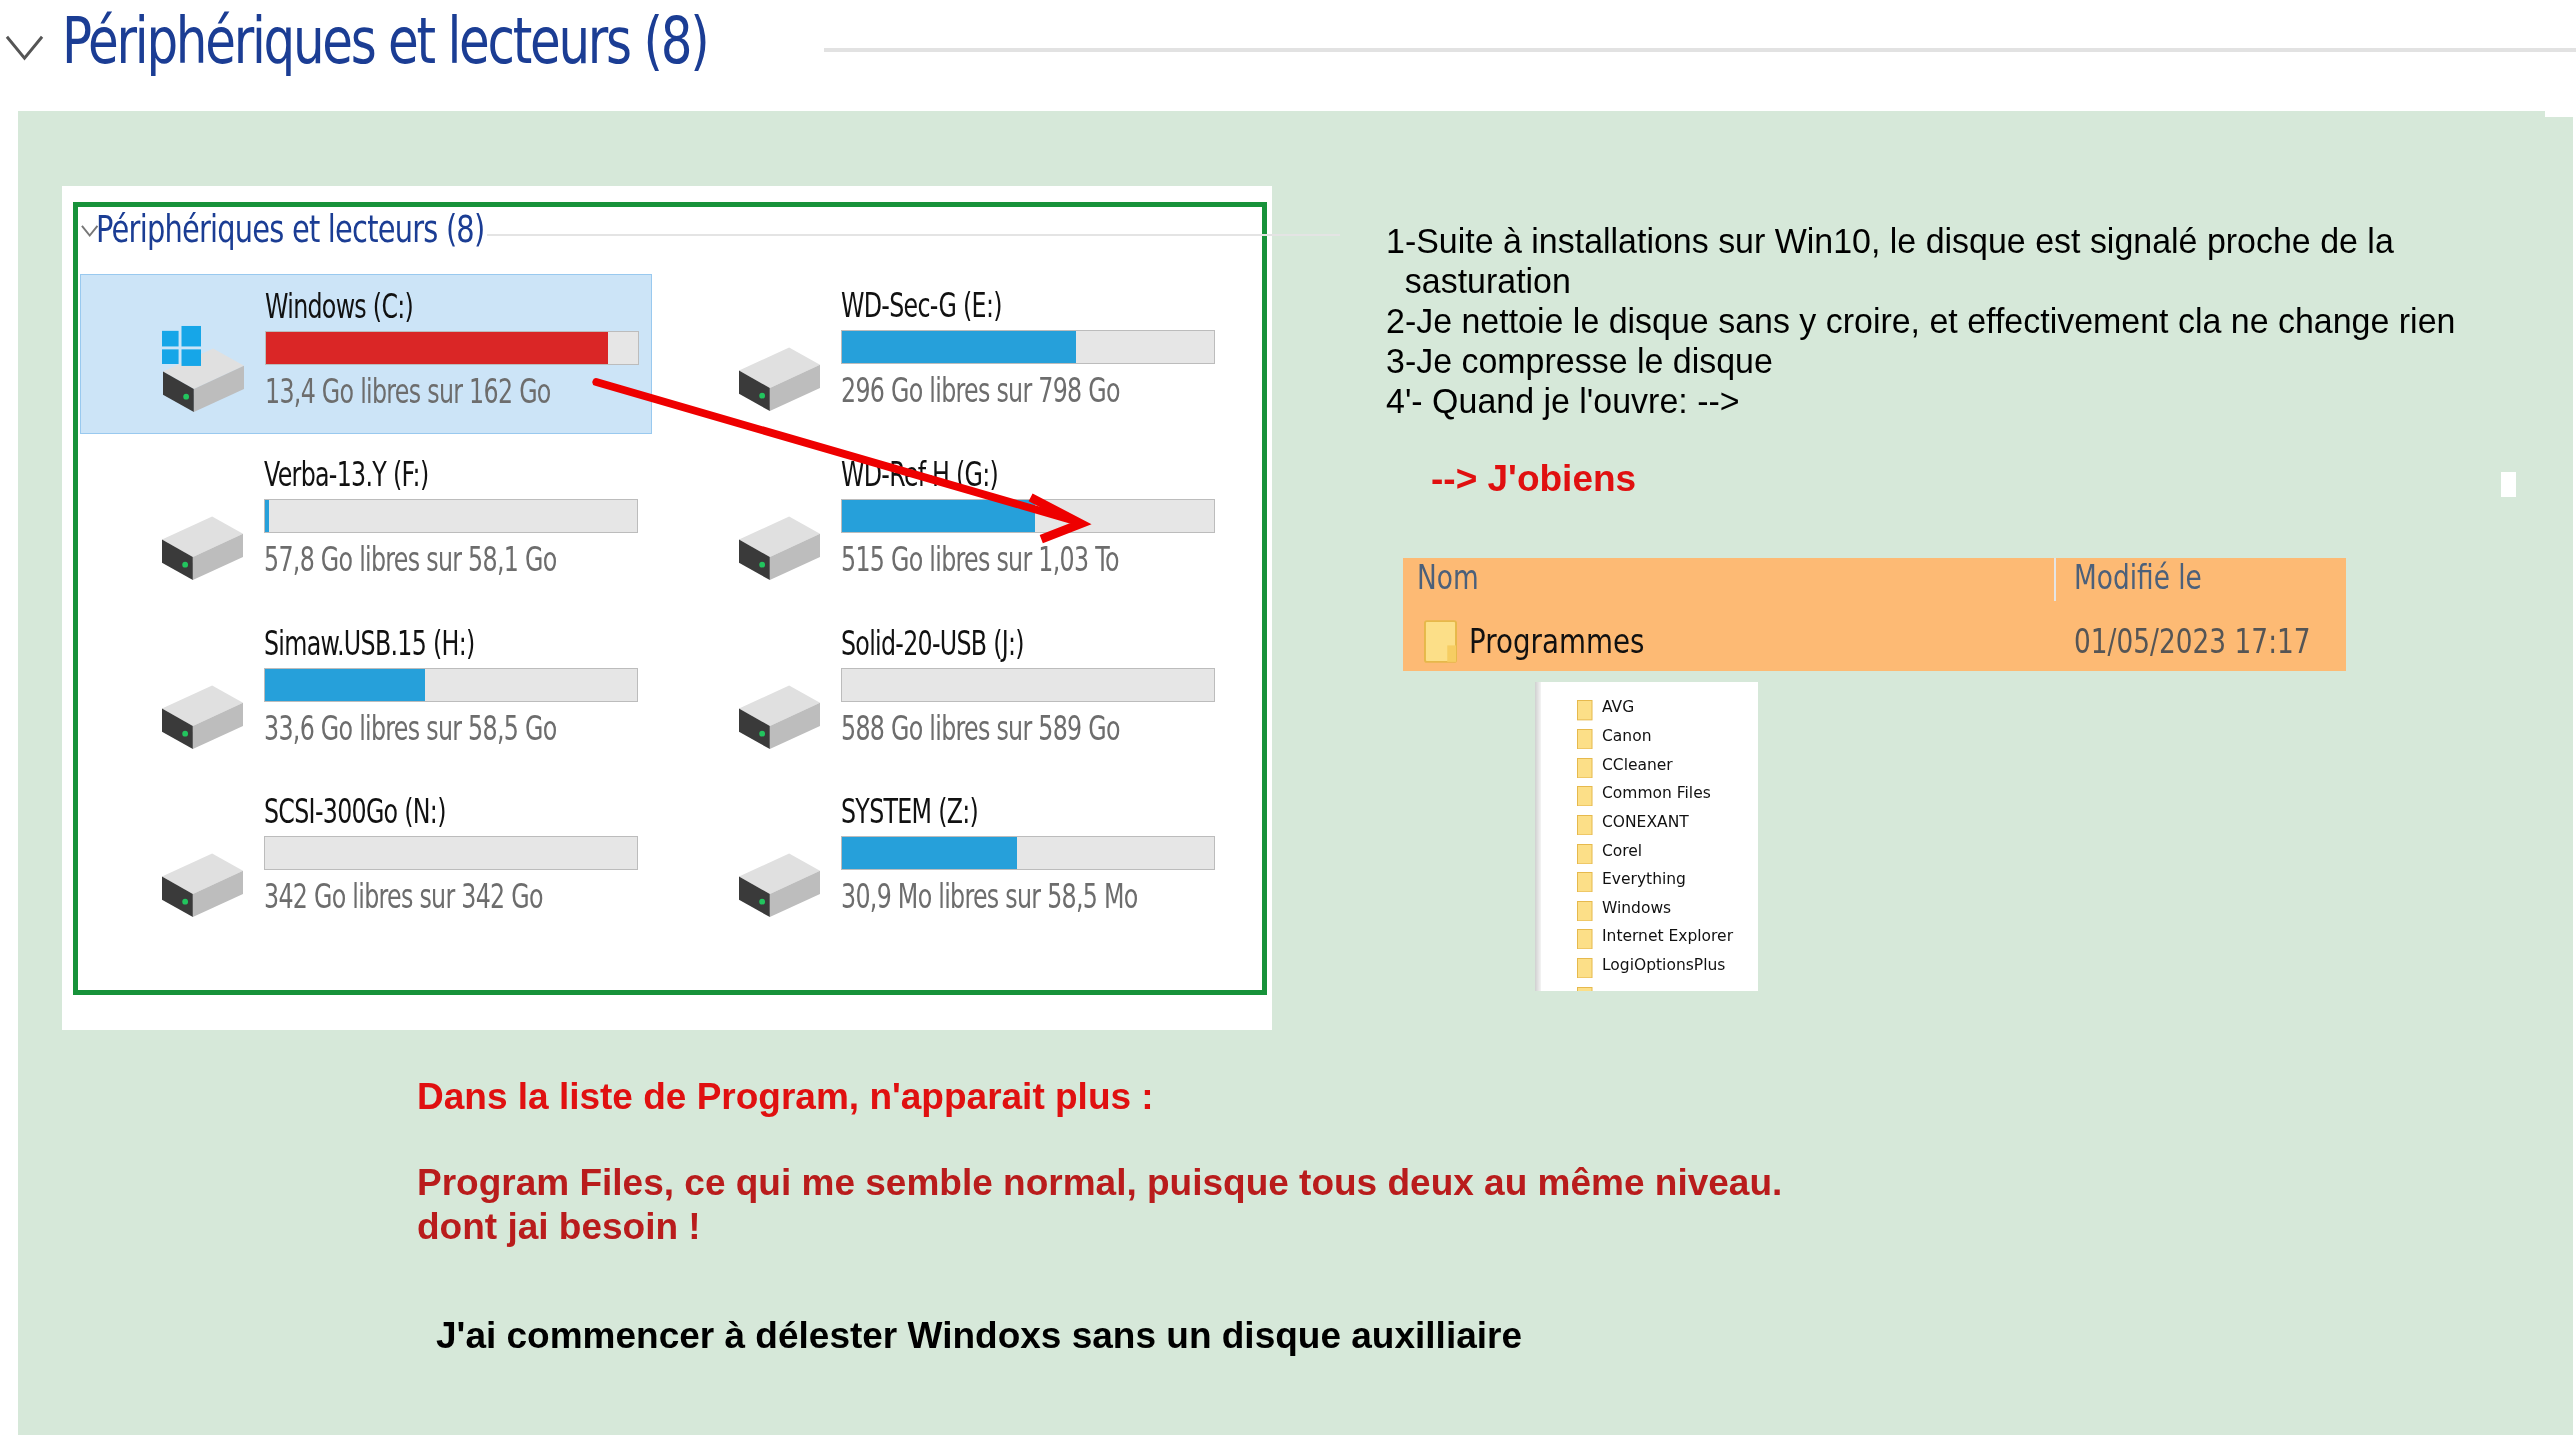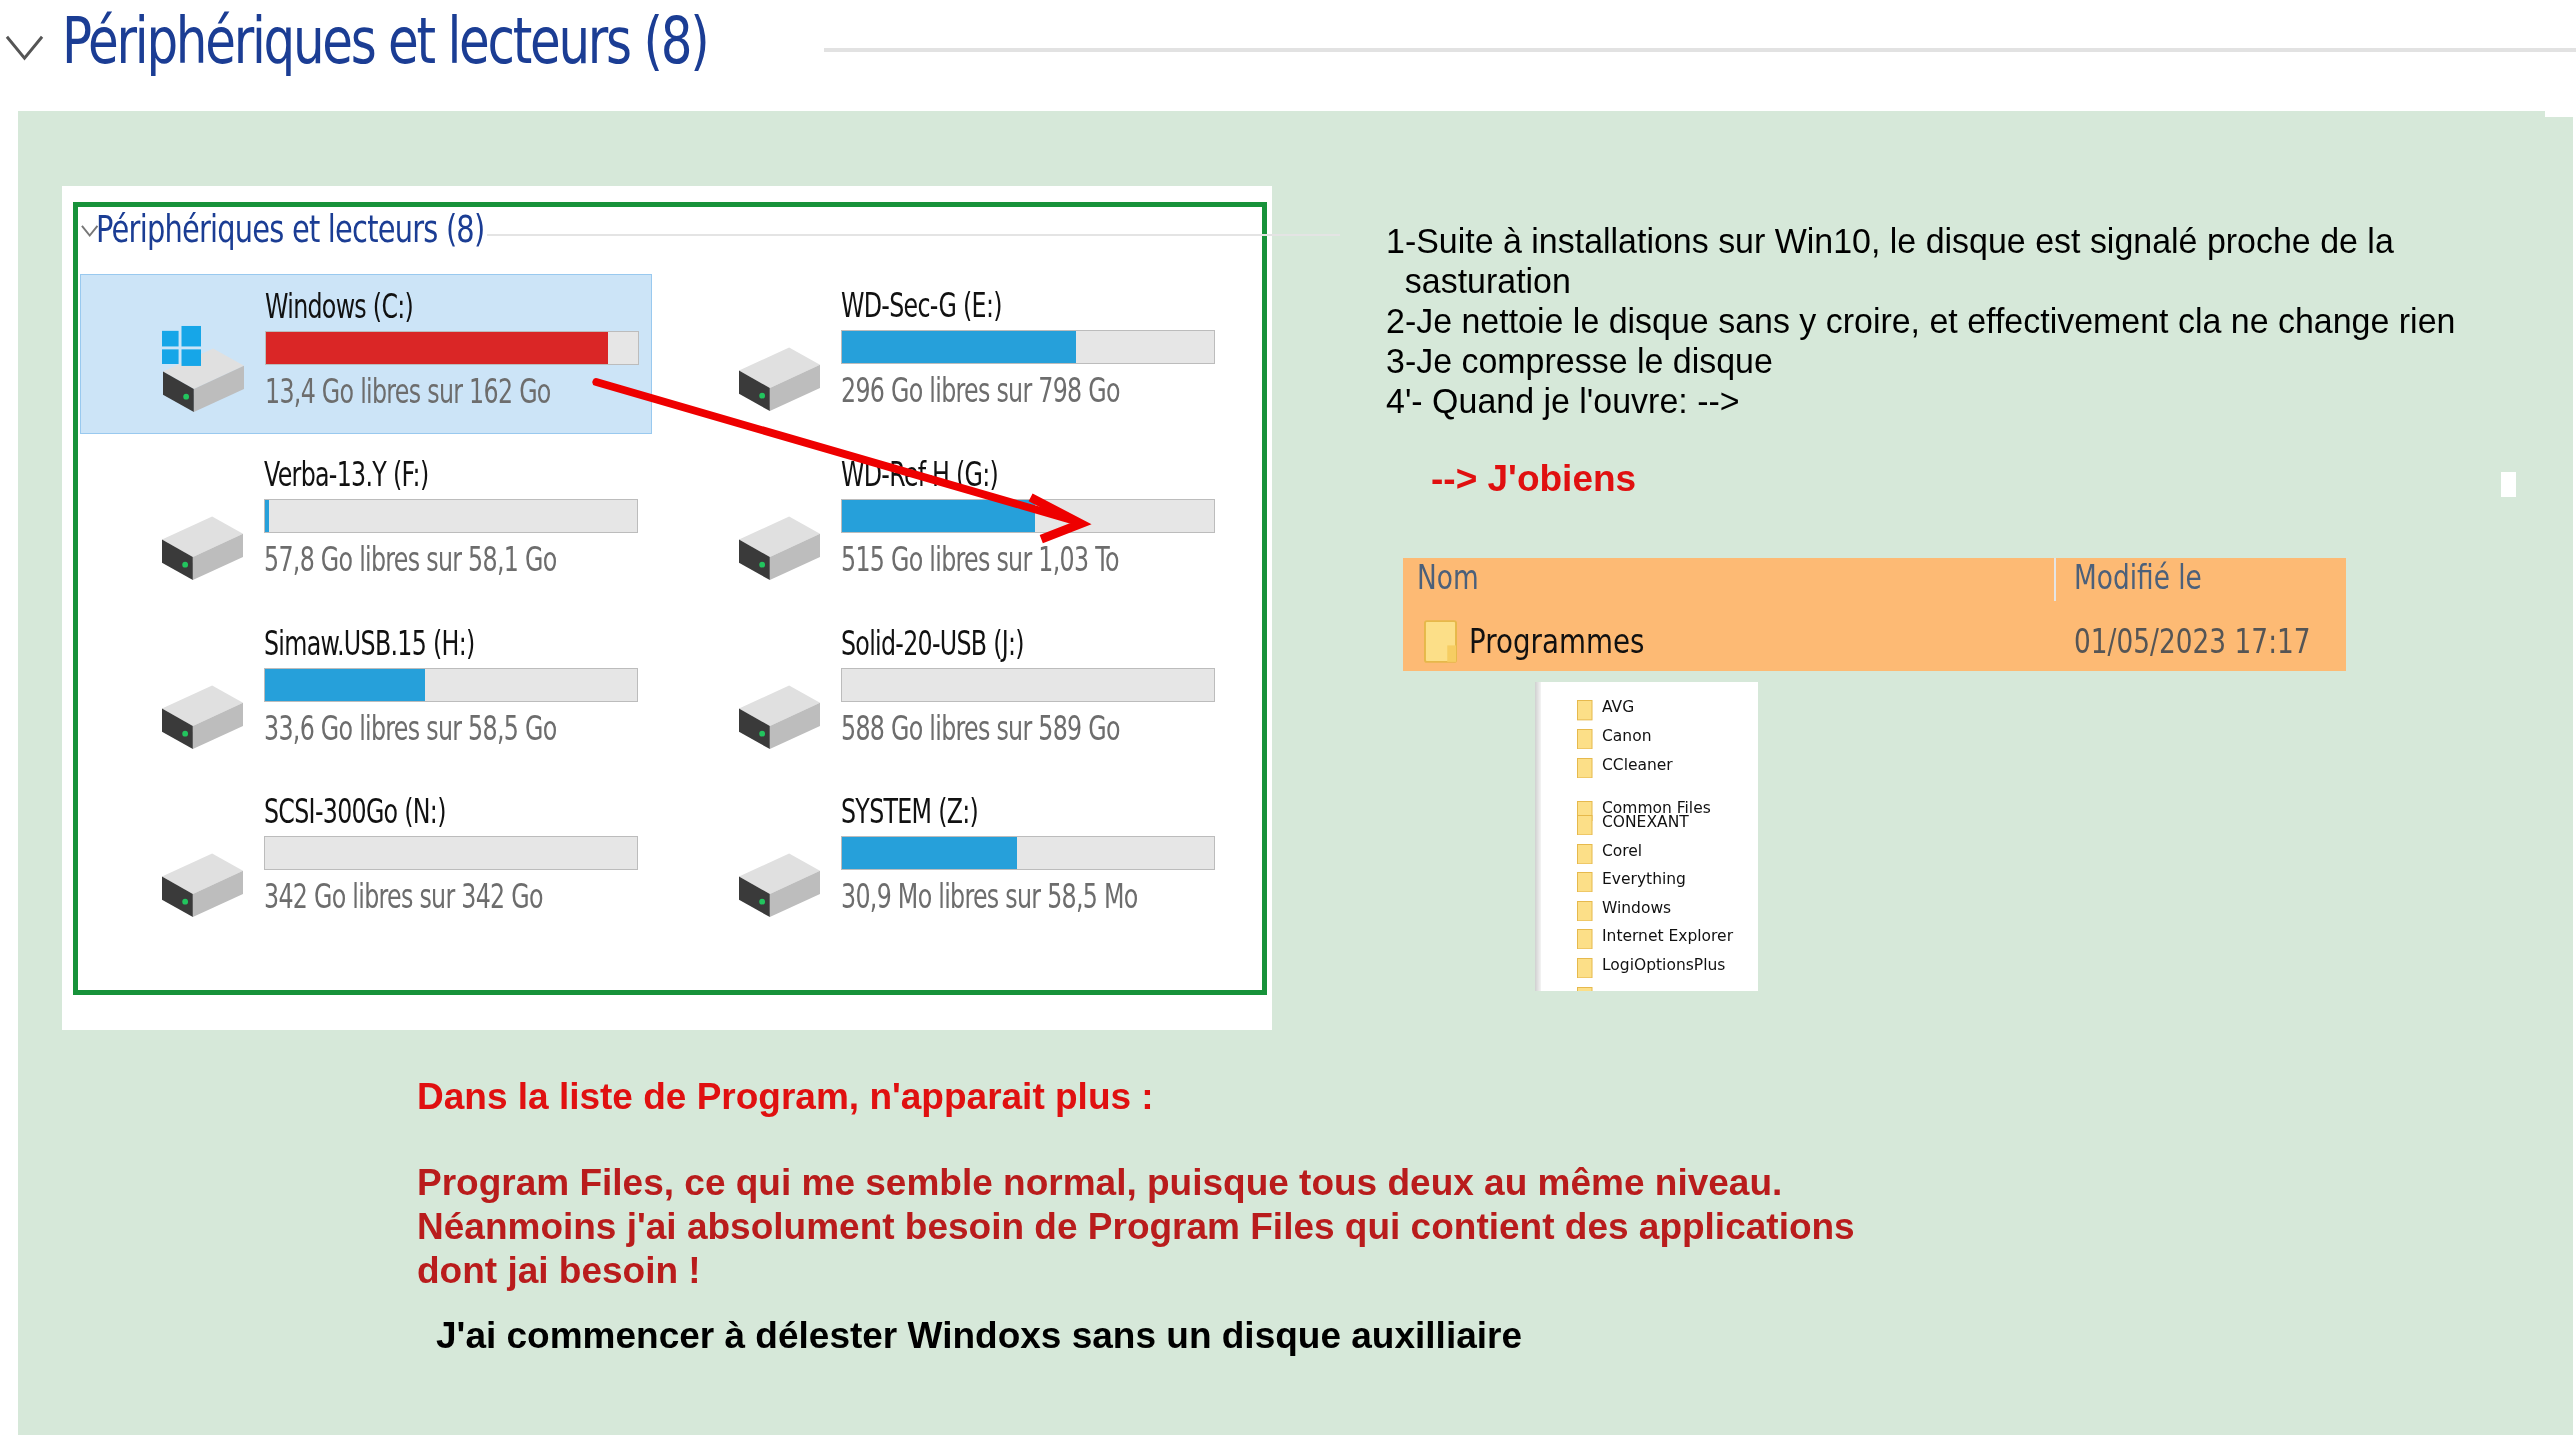--- a/index.html
+++ b/index.html
@@ -259,21 +259,21 @@
         <rect x="0.5" y="0.5" width="15" height="20" fill="#fcdf88" stroke="#e6b84a"></rect>
       </svg>
     <span class="flabel">Canon</span>
   </div>
   <div class="folder-item" style="top:72px;">
     <svg class="ficon" viewBox="0 0 16 21">
         <rect x="0.5" y="0.5" width="15" height="20" fill="#fcdf88" stroke="#e6b84a"></rect>
       </svg>
     <span class="flabel">CCleaner</span>
   </div>
-  <div class="folder-item" style="top:100px;margin-top:15px;">
+  <div class="folder-item" style="top:100px;">
     <svg class="ficon" viewBox="0 0 16 21">
         <rect x="0.5" y="0.5" width="15" height="20" fill="#fcdf88" stroke="#e6b84a"></rect>
       </svg>
     <span class="flabel">Common Files</span>
   </div>
   <div class="folder-item" style="top:129px;">
     <svg class="ficon" viewBox="0 0 16 21">
         <rect x="0.5" y="0.5" width="15" height="20" fill="#fcdf88" stroke="#e6b84a"></rect>
       </svg>
     <span class="flabel">CONEXANT</span>
@@ -312,17 +312,16 @@
     <svg class="ficon" viewBox="0 0 16 21">
         <rect x="0.5" y="0.5" width="15" height="20" fill="#fcdf88" stroke="#e6b84a"></rect>
       </svg>
     <span class="flabel"></span>
   </div>
 </div>
 
 <div class="bottom-red">Dans la liste de Program, n'apparait plus :</div>
 <div class="bottom-green">
   <div>Program Files, ce qui me semble normal, puisque tous deux au même niveau.</div>
-  <div>Néanmoins j'ai absolument besoin de Program Files qui contient des applications</div>
   <div>dont jai besoin !</div>
 </div>
 <div class="bottom-black">J'ai commencer à délester Windoxs sans un disque auxilliaire</div>
 
 
 </body></html>

